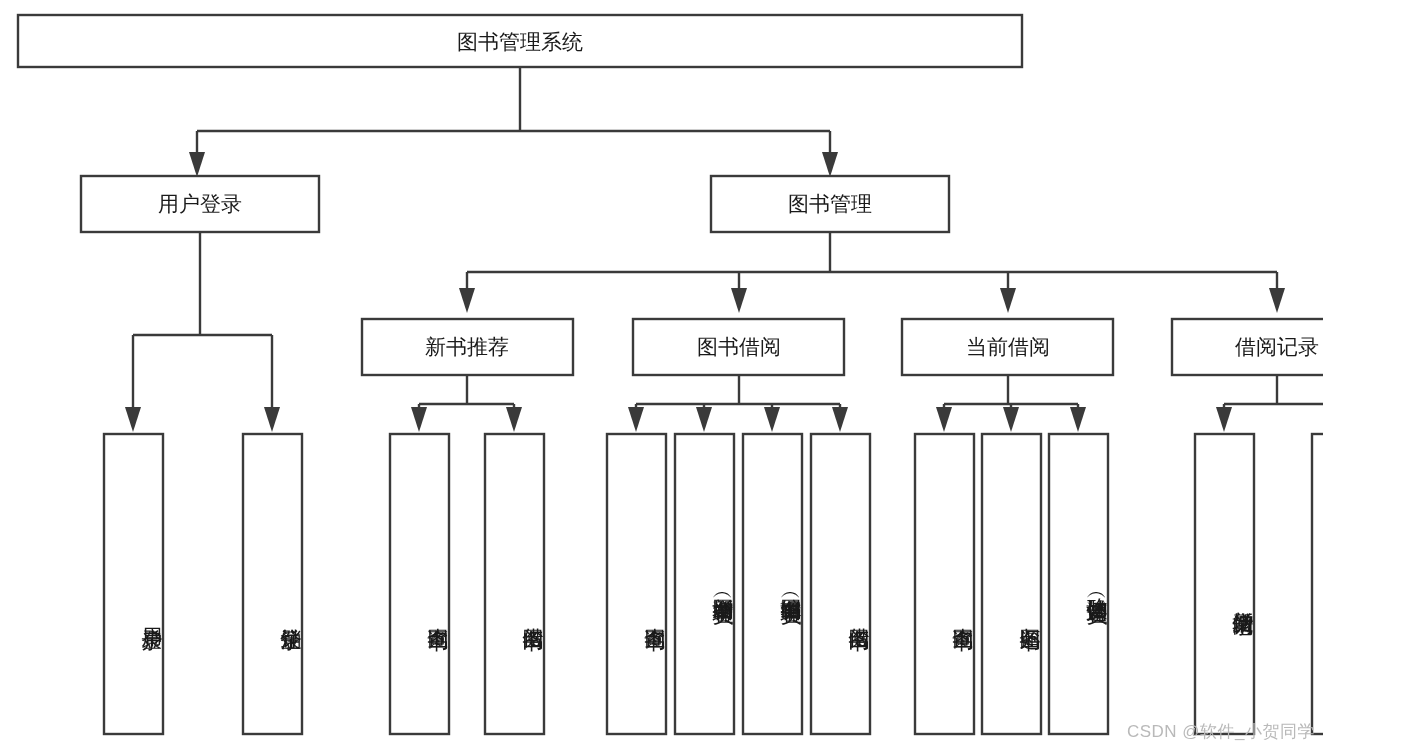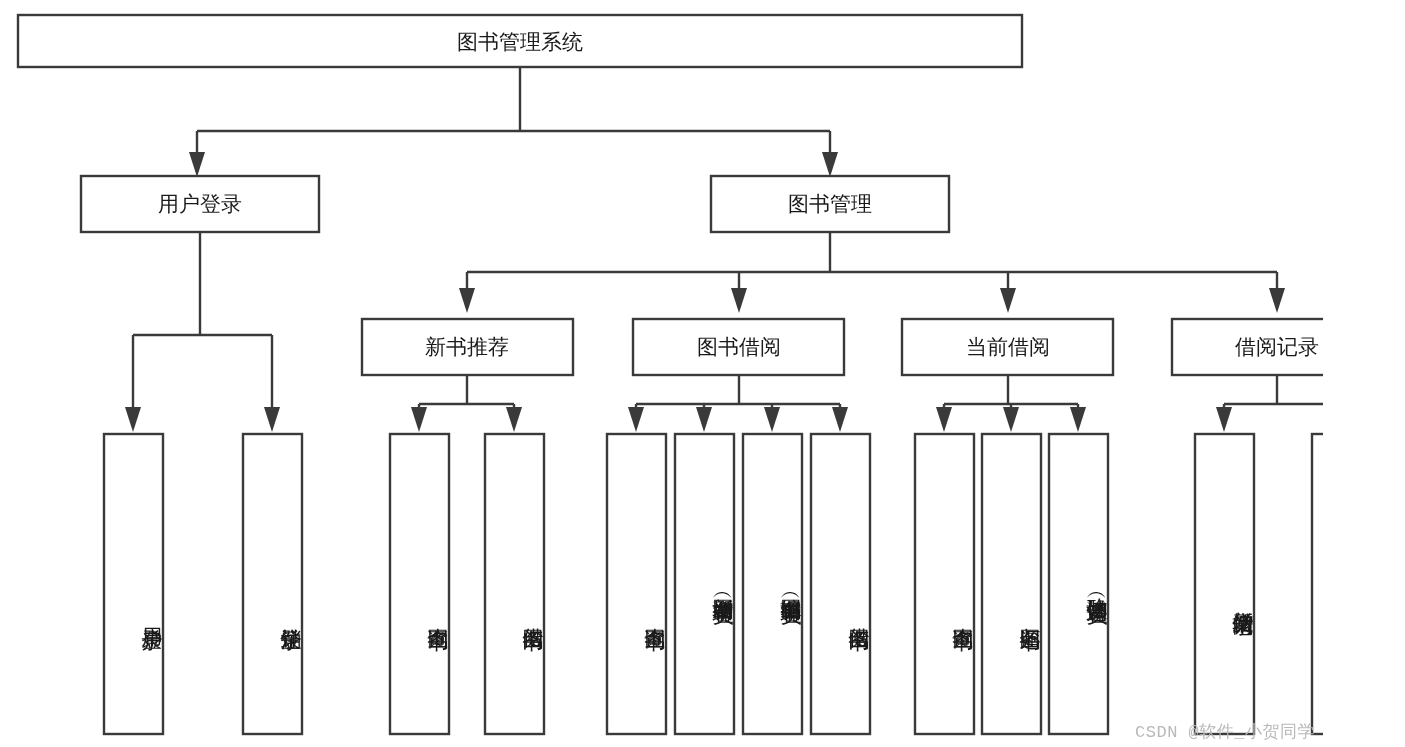--- a/index.html
+++ b/index.html
@@ -59,21 +59,21 @@
     display: flex;
     align-items: flex-start;
     justify-content: center;
     white-space: nowrap;
     pointer-events: none;
   }
   .watermark {
     position: absolute;
     right: 8px;
     bottom: 4px;
-    font-family: Liberation Mono, monospace;
+    font-family: Liberation Sans, sans-serif;
     font-size: 17px;
     color: #b9b9b9;
     white-space: nowrap;
     letter-spacing: 0.5px;
   }
 </style>
 </head>
 <body>
 
 <div id="canvas">

